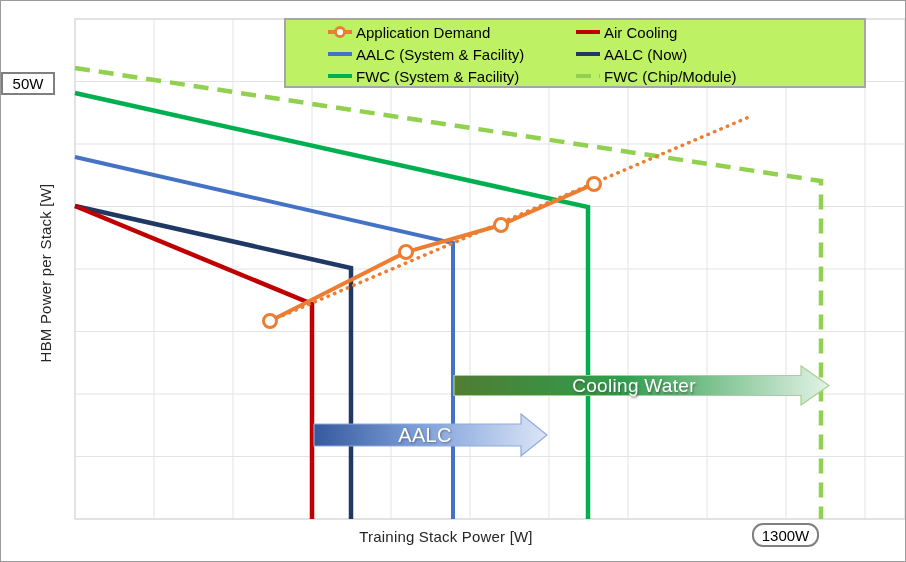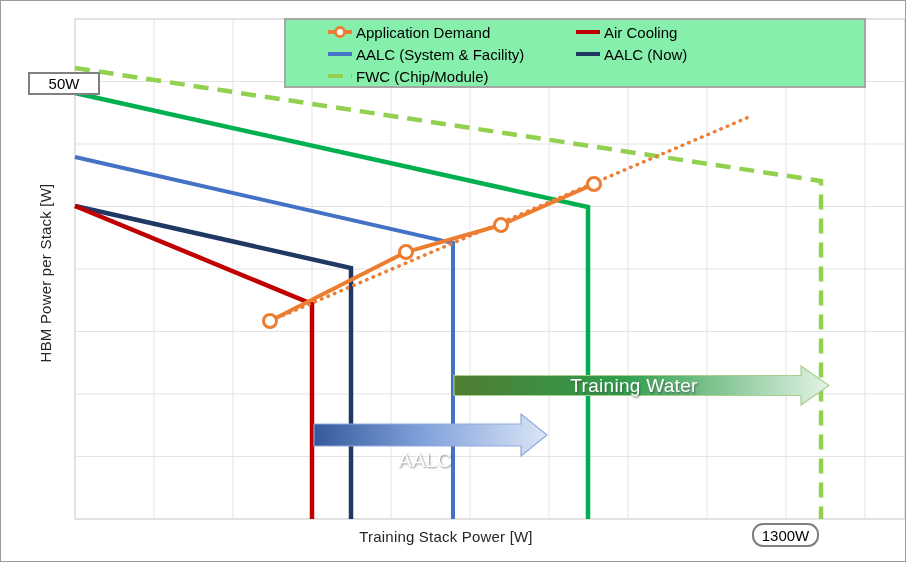--- a/index.html
+++ b/index.html
@@ -12,25 +12,25 @@
     position:absolute;color:#262626;font-size:15px;letter-spacing:.2px;
     white-space:nowrap;
   }
   .x-title{left:445px;top:527px;transform:translateX(-50%);}
   .y-title{left:44px;top:272px;transform:translate(-50%,-50%) rotate(-90deg);}
   .callout{
     position:absolute;background:#fff;border:2px solid #7f7f7f;
     color:#000;font-size:15px;display:flex;align-items:center;justify-content:center;
     box-sizing:border-box;
   }
-  .callout-50w{left:27px;top:71px;width:72px;height:23px;}
+  .callout-50w{left:0;top:71px;width:54px;height:23px;}
   .callout-1300w{left:751px;top:522px;width:67px;height:24px;border-radius:11px;}
   .legend{
     position:absolute;left:283px;top:17px;width:582px;height:70px;
-    background:#86efac;border:2px solid #a6a6a6;box-sizing:border-box;
+    background:#bef264;border:2px solid #a6a6a6;box-sizing:border-box;
     display:grid;grid-template-columns:248px 1fr;
     padding:1px 0 0 41px;align-content:start;
   }
   .legend-item{display:flex;align-items:center;height:22px;color:#000;font-size:15px;}
   .legend-item svg{flex:0 0 auto;margin-right:3px;}
   .arrow-label{
     position:absolute;color:#fff;transform:translate(-50%,-50%);white-space:nowrap;
     text-shadow:1px 1.5px 2px rgba(70,70,70,.6);letter-spacing:.3px;
   }
 </style>
@@ -123,23 +123,29 @@
         <span>AALC (System &amp; Facility)</span>
       </div>
       <div class="legend-item">
         <svg width="26" height="14">
           <line x1="1" y1="7" x2="25" y2="7" stroke="#1F3864" stroke-width="4"></line>
         </svg>
         <span>AALC (Now)</span>
       </div>
       <div class="legend-item">
         <svg width="26" height="14">
+          <line x1="1" y1="7" x2="25" y2="7" stroke="#00B050" stroke-width="4"></line>
+        </svg>
+        <span>FWC (System &amp; Facility)</span>
+      </div>
+      <div class="legend-item">
+        <svg width="26" height="14">
           <line x1="1" y1="7" x2="25" y2="7" stroke="#92D050" stroke-width="4" stroke-dasharray="15 8"></line>
         </svg>
         <span>FWC (Chip/Module)</span>
       </div>
     </div>
 
   <div id="arrow-labels">
-      <div class="arrow-label" style="left: 424px; top: 434px; font-size: 20px; margin-top: 25px;">AALC</div>
-      <div class="arrow-label" style="left: 633px; top: 384.5px; font-size: 19px;">Training Water</div>
+      <div class="arrow-label" style="left: 424px; top: 434px; font-size: 20px;">AALC</div>
+      <div class="arrow-label" style="left: 633px; top: 384.5px; font-size: 19px;">Cooling Water</div>
     </div>
 </div>
 
 </body></html>

